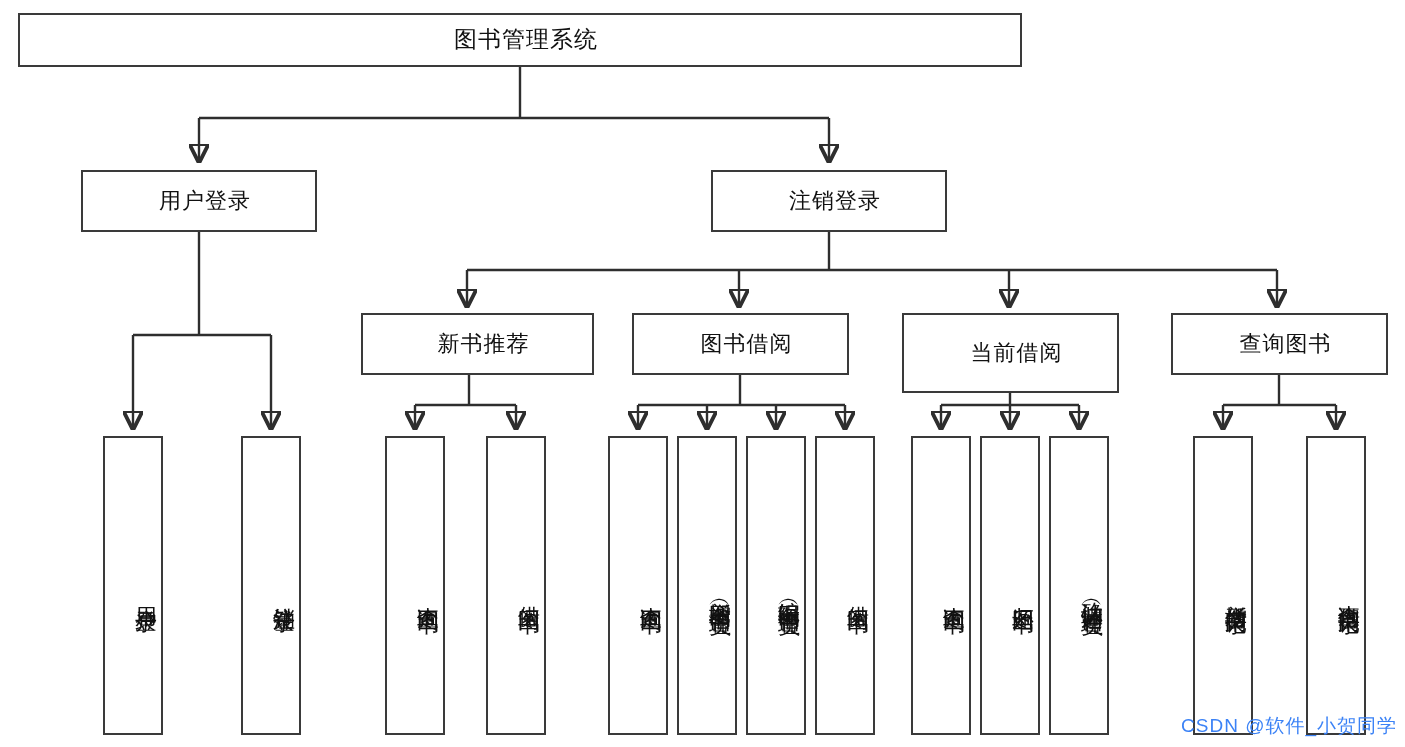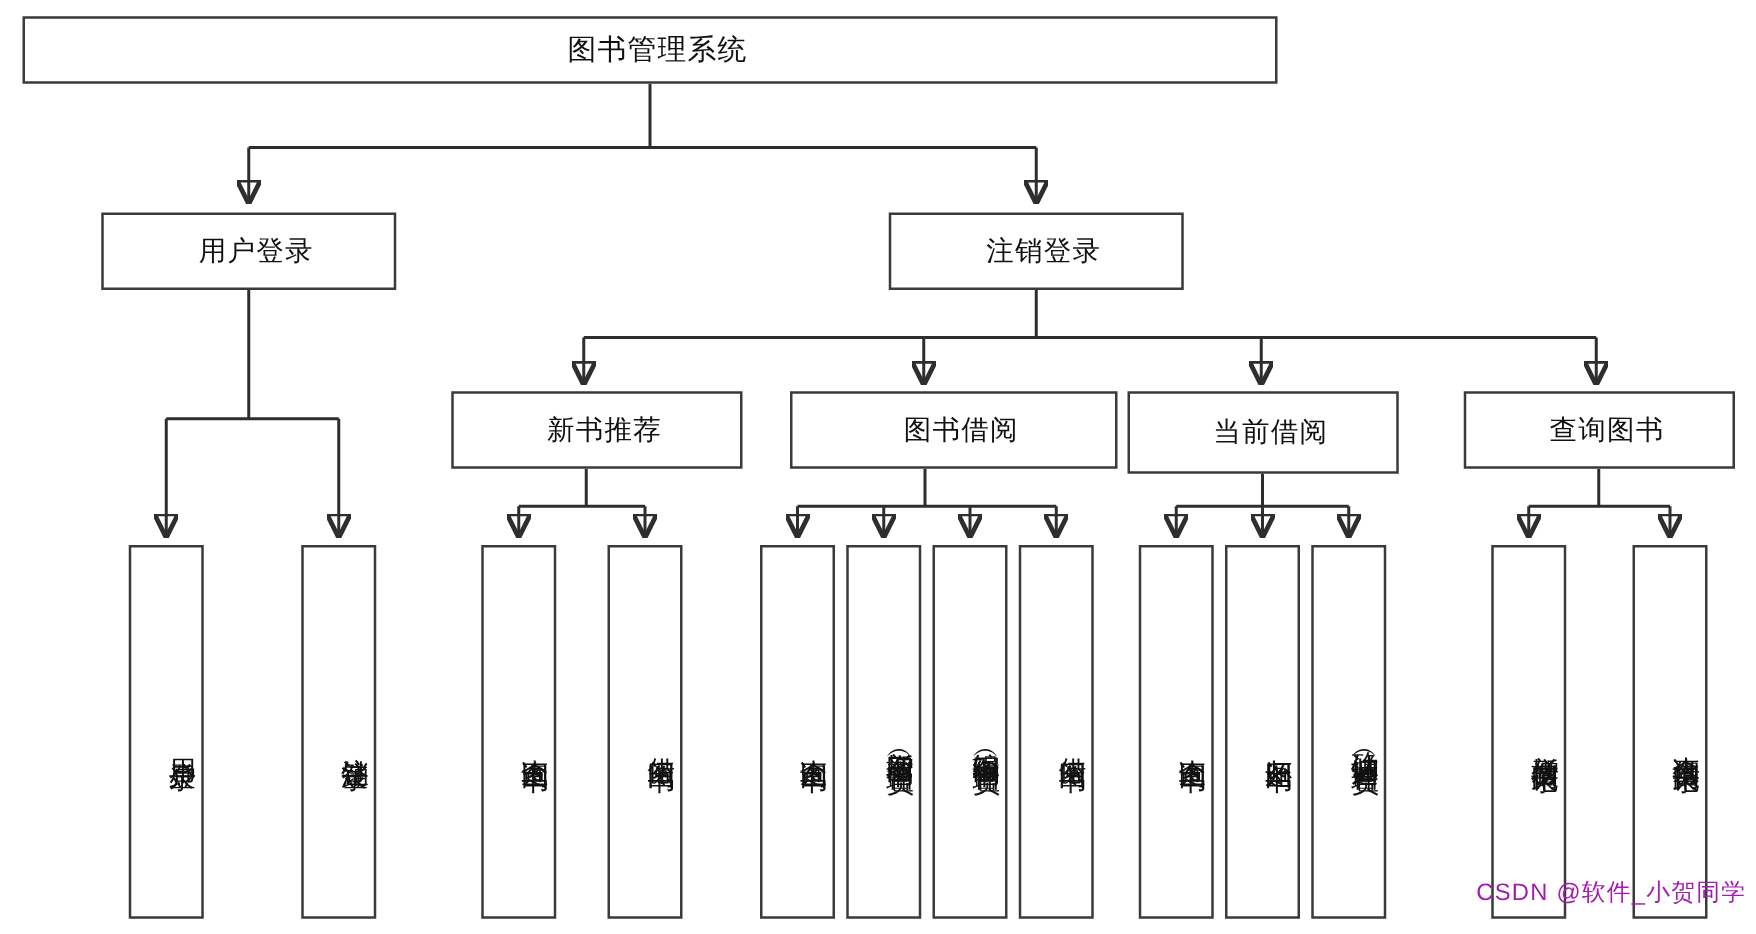--- a/index.html
+++ b/index.html
@@ -56,23 +56,23 @@
     pointer-events:none;
   }
   svg.links path, svg.links line{
     stroke:#2e2e2e;
     stroke-width:2.4;
     fill:none;
   }
   .watermark{
     position:absolute;
     right:8px;
-    bottom:20px;
+    bottom:8px;
     font-size:19px;
-    color:#a21caf;
+    color:#3b82f6;
     letter-spacing:1px;
     white-space:nowrap;
     text-align:right;
   }
 </style>
 </head>
 <body>
 
 <div id="canvas">
 
@@ -131,24 +131,24 @@
   <div class="node h" style="left:81px;top:170px;width:236px;height:62px;">
     <span>用户登录</span>
   </div>
   <div class="node h" style="left:711px;top:170px;width:236px;height:62px;">
     <span>注销登录</span>
   </div>
 
   <div class="node h" style="left:361px;top:313px;width:233px;height:62px;">
     <span>新书推荐</span>
   </div>
-  <div class="node h" style="left:632px;top:313px;width:262px;height:62px;">
+  <div class="node h" style="left:632px;top:313px;width:217px;height:62px;">
     <span>图书借阅</span>
   </div>
-  <div class="node h" style="left:902px;top:313px;width:217px;height:66px;align-items:center;">
+  <div class="node h" style="left:902px;top:313px;width:217px;height:80px;align-items:center;">
     <span>当前借阅</span>
   </div>
   <div class="node h" style="left:1171px;top:313px;width:217px;height:62px;">
     <span>查询图书</span>
   </div>
 
   <div class="node v" style="left:103px;top:436px;width:60px;height:299px;">
     <span>用户登录</span>
   </div>
   <div class="node v" style="left:241px;top:436px;width:60px;height:299px;">

